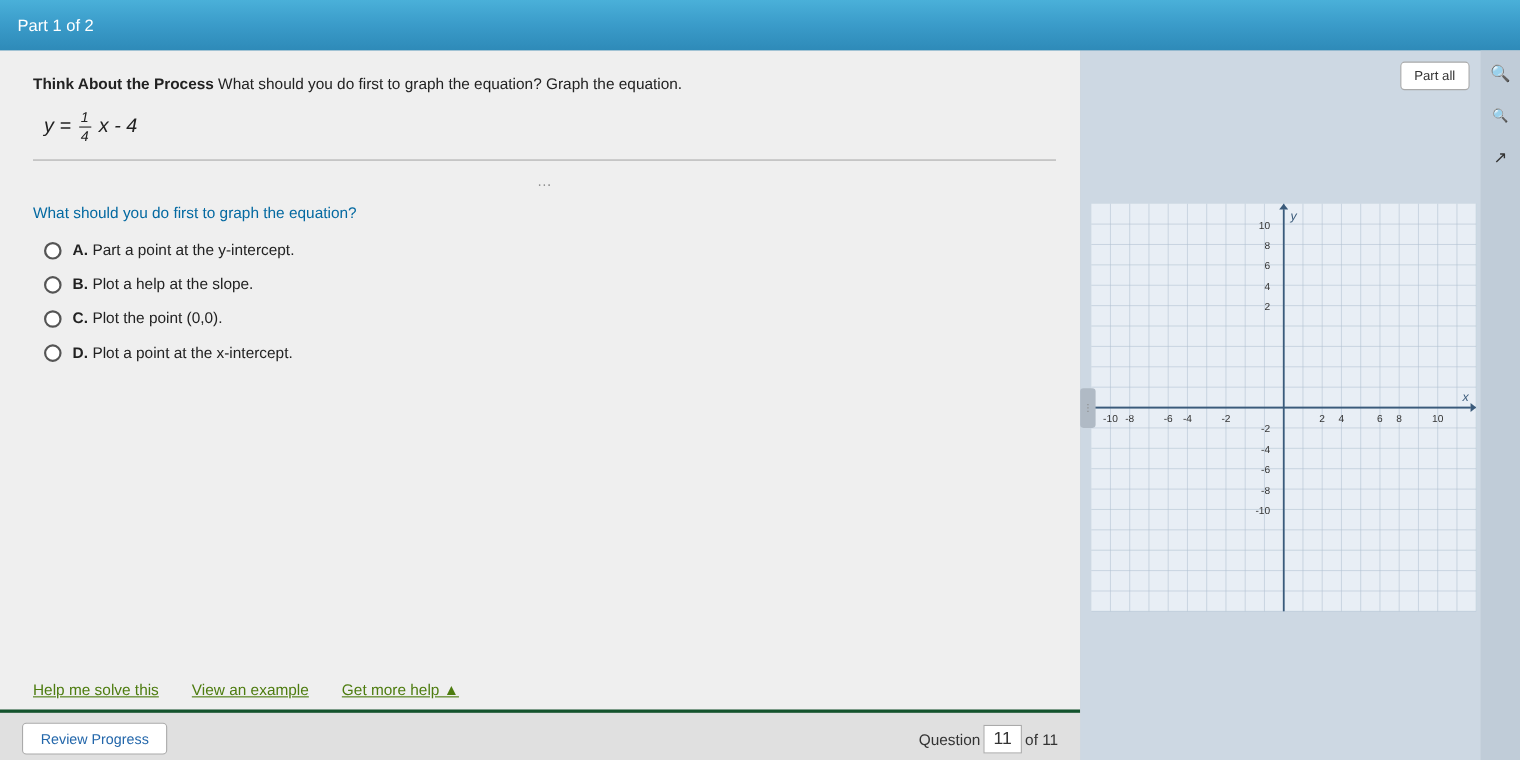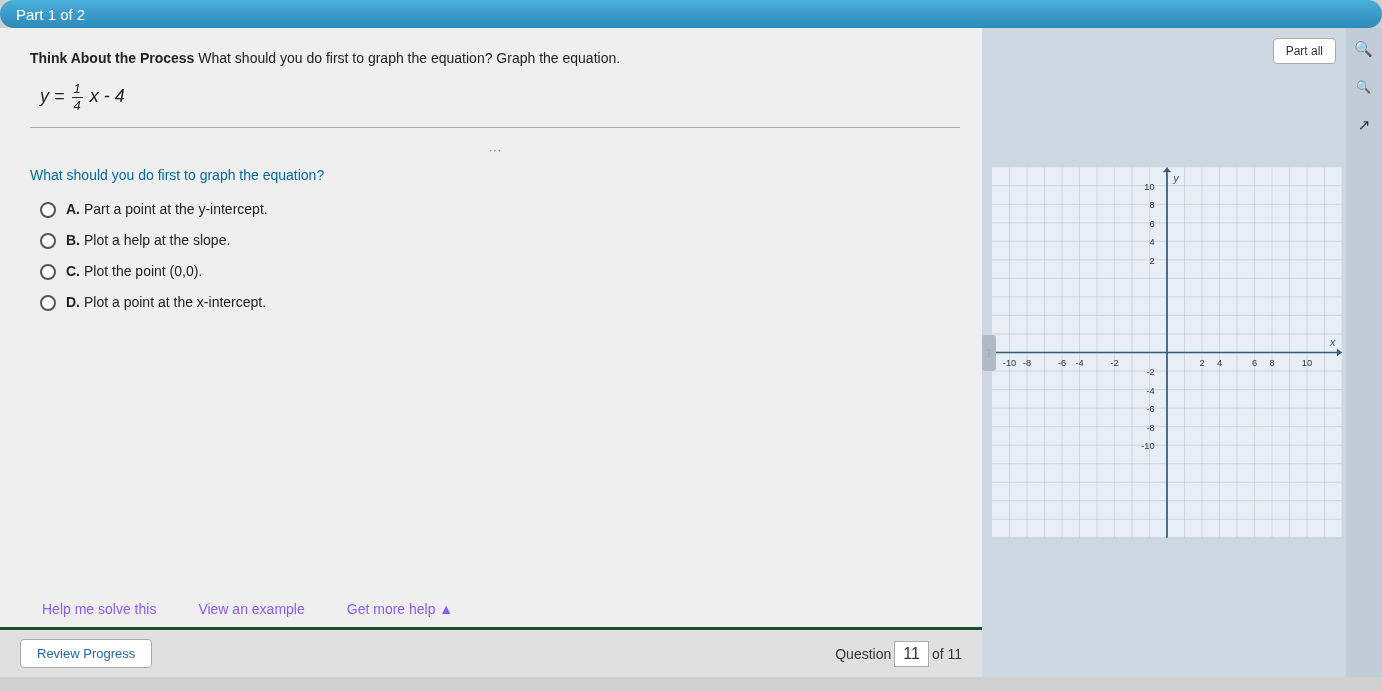--- a/index.html
+++ b/index.html
@@ -15,25 +15,24 @@
     .main-container {
       width: 1382px;
       height: 691px;
       background: #d0d0d0;
       position: relative;
     }
 
     
     .header-bar {
       background: linear-gradient(180deg, #4ab0d9 0%, #3a9bc9 50%, #2e8ab8 100%);
-      height: 28px;
+      height: 46px;
       display: flex;
       align-items: center;
       padding: 0 16px;
-      border-radius: 19px;
     }
 
     .header-title {
       color: white;
       font-size: 15px;
       font-weight: 500;
     }
 
     .think-about {
       font-size: 14px;
@@ -117,24 +116,24 @@
       font-weight: bold;
       margin-right: 4px;
     }
 
     .graph-svg {
       width: 100%;
       height: 100%;
     }
 
     .help-link {
-      color: #8b5cf6;
-      font-size: 14px;
+      color: #4d7c0f;
+      font-size: 14px;
+      text-decoration: underline;
       cursor: pointer;
-      margin-left: 12px;
     }
 
     .review-progress-btn {
       background: white;
       border: 1px solid #aaa;
       border-radius: 4px;
       padding: 6px 16px;
       font-size: 13px;
       color: #2266aa;
       cursor: pointer;

